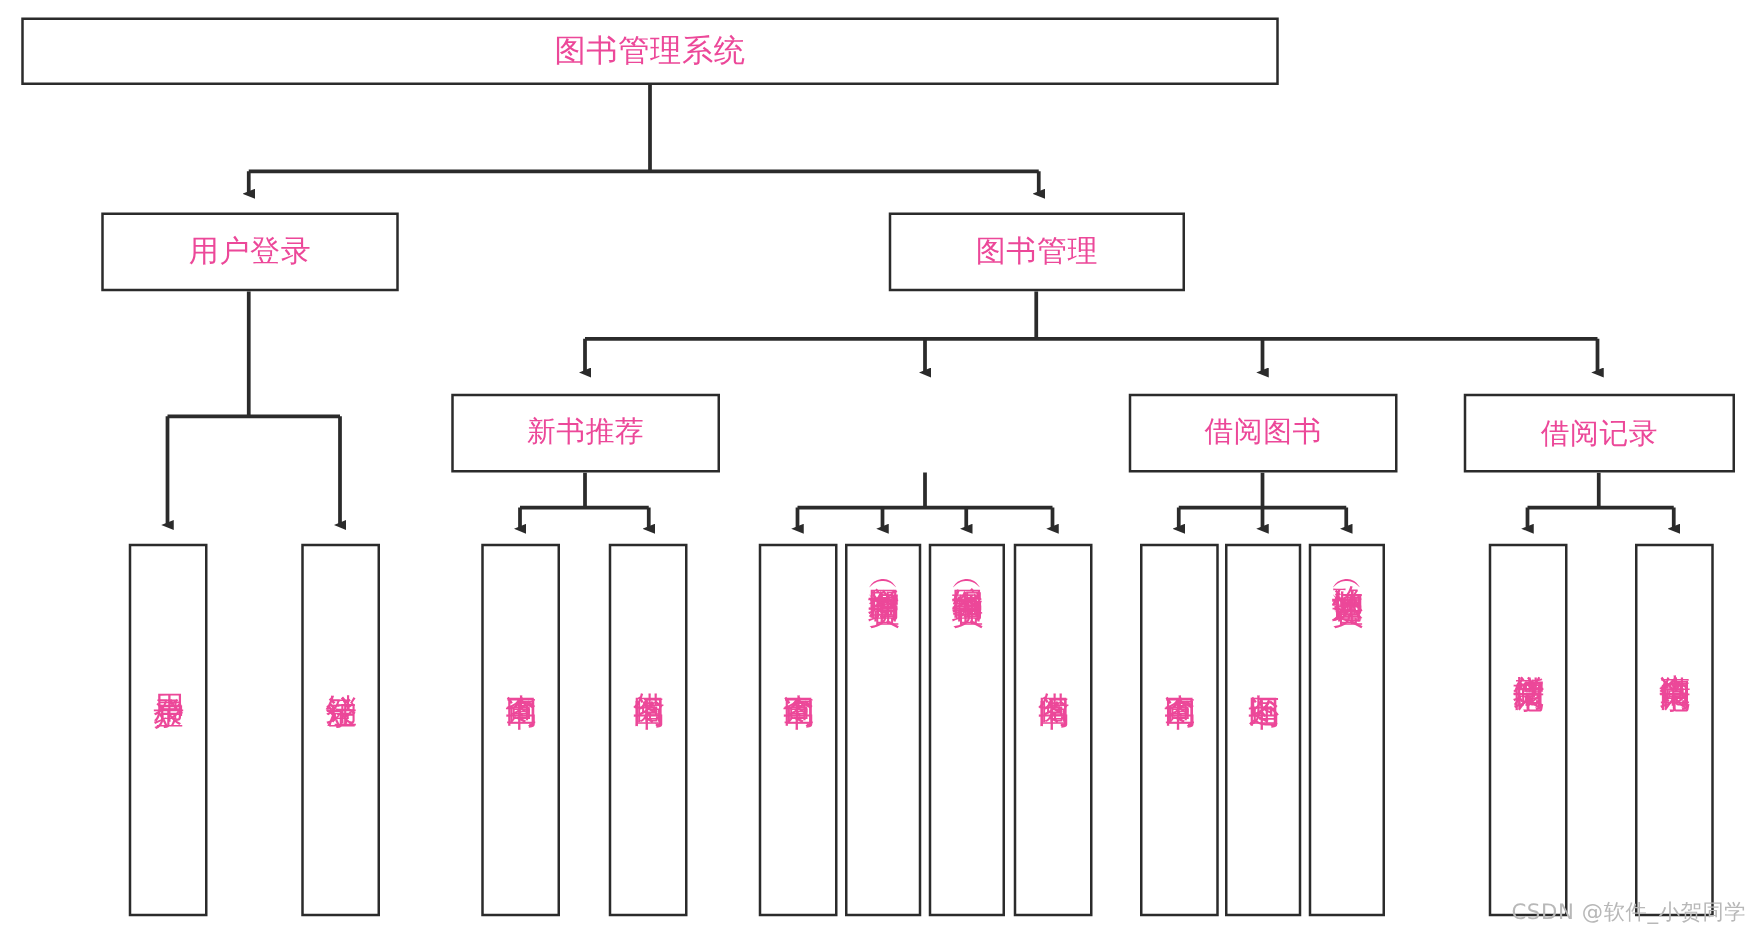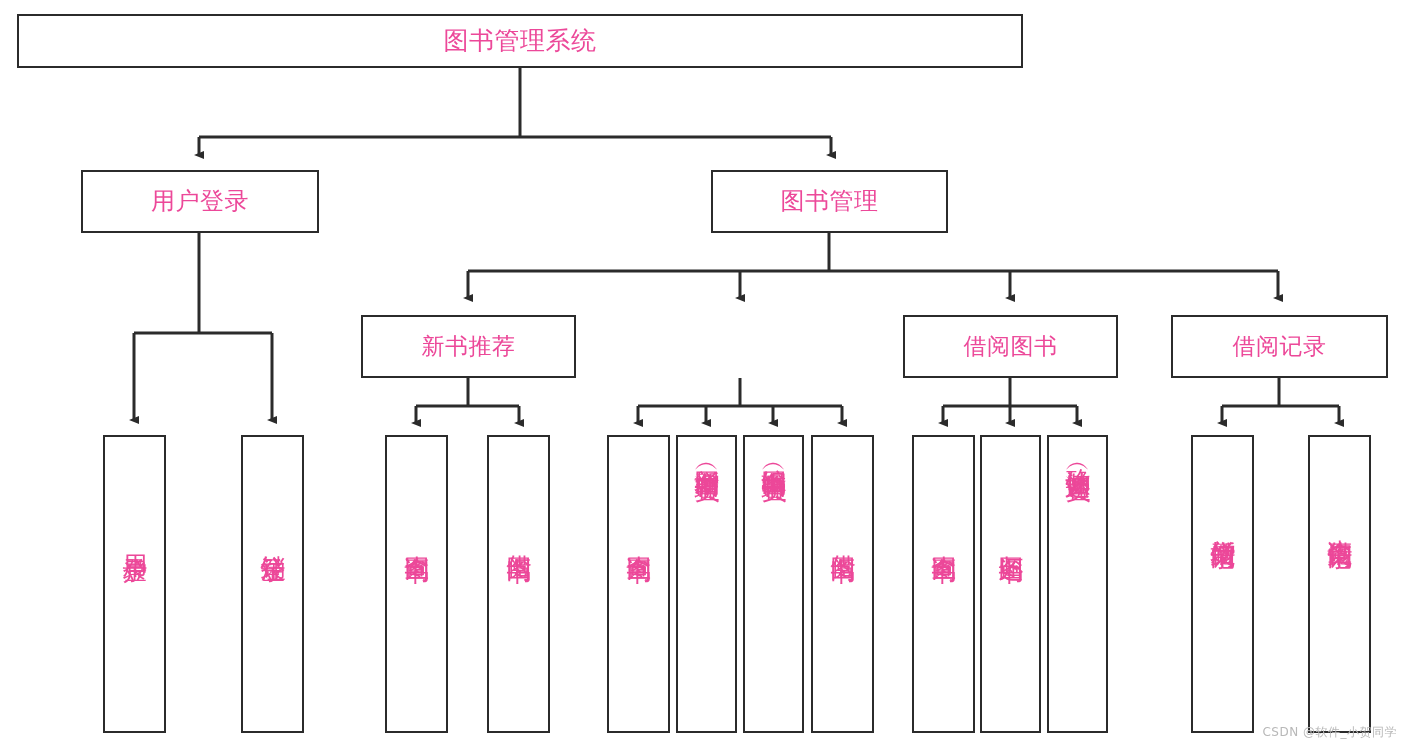--- a/index.html
+++ b/index.html
@@ -56,21 +56,21 @@
     left: 0;
     top: 0;
     width: 1405px;
     height: 747px;
     pointer-events: none;
   }
   .watermark {
     position: absolute;
     right: 8px;
     bottom: 6px;
-    font-size: 12px;
+    font-size: 17px;
     color: #b8b8b8;
     white-space: nowrap;
     letter-spacing: 0.5px;
   }
 </style>
 </head>
 <body>
 
 <div id="canvas">
 

